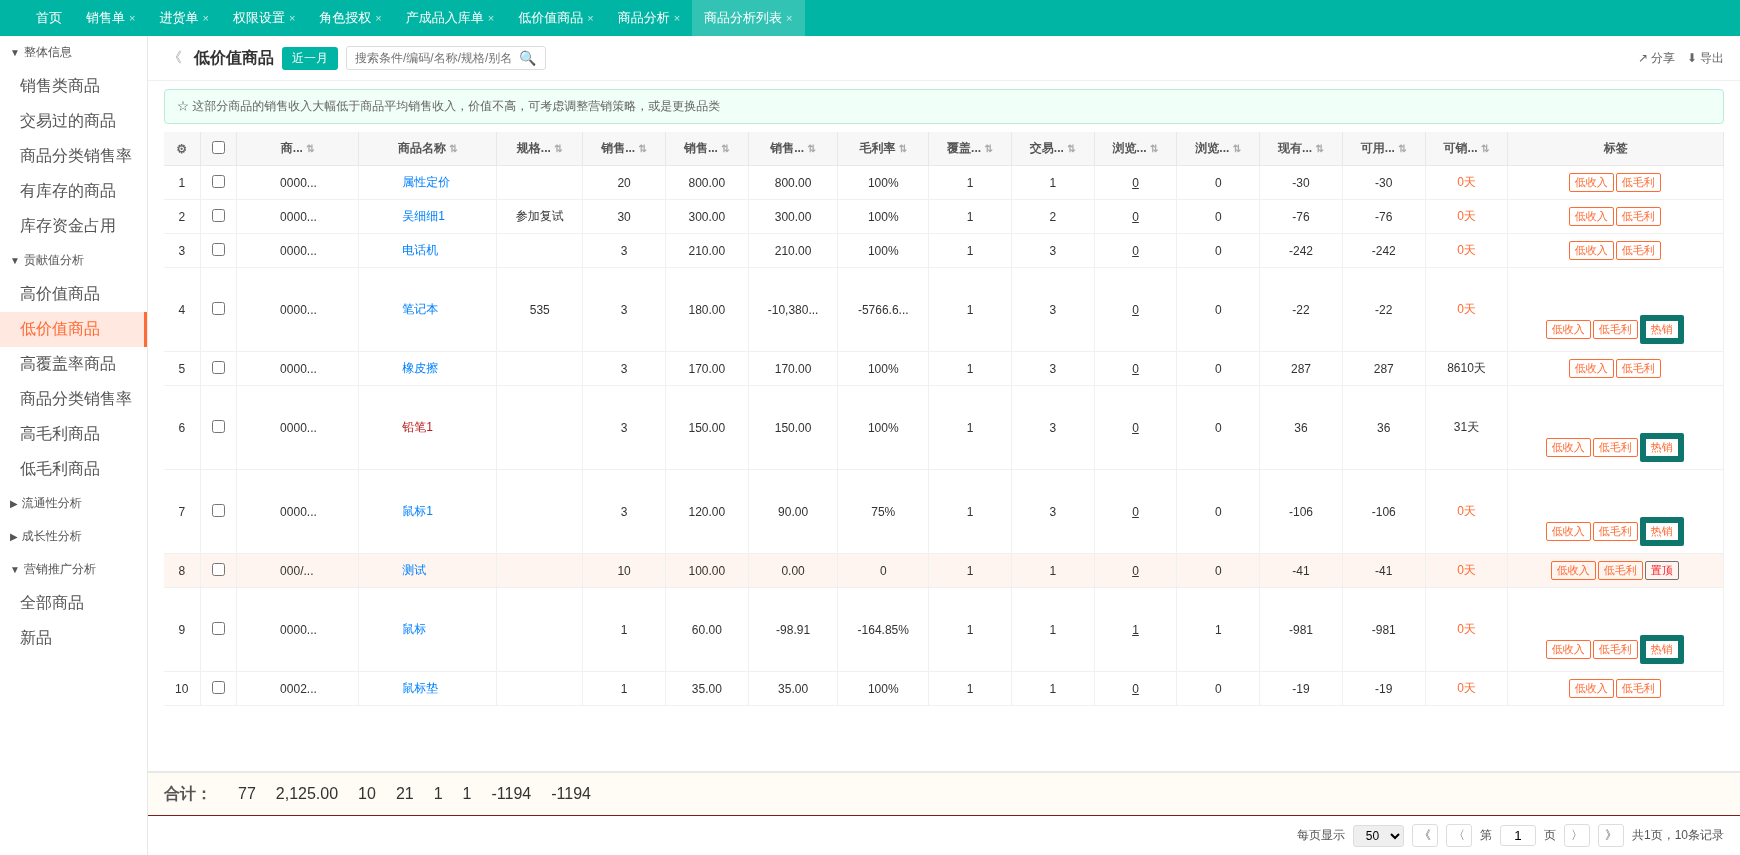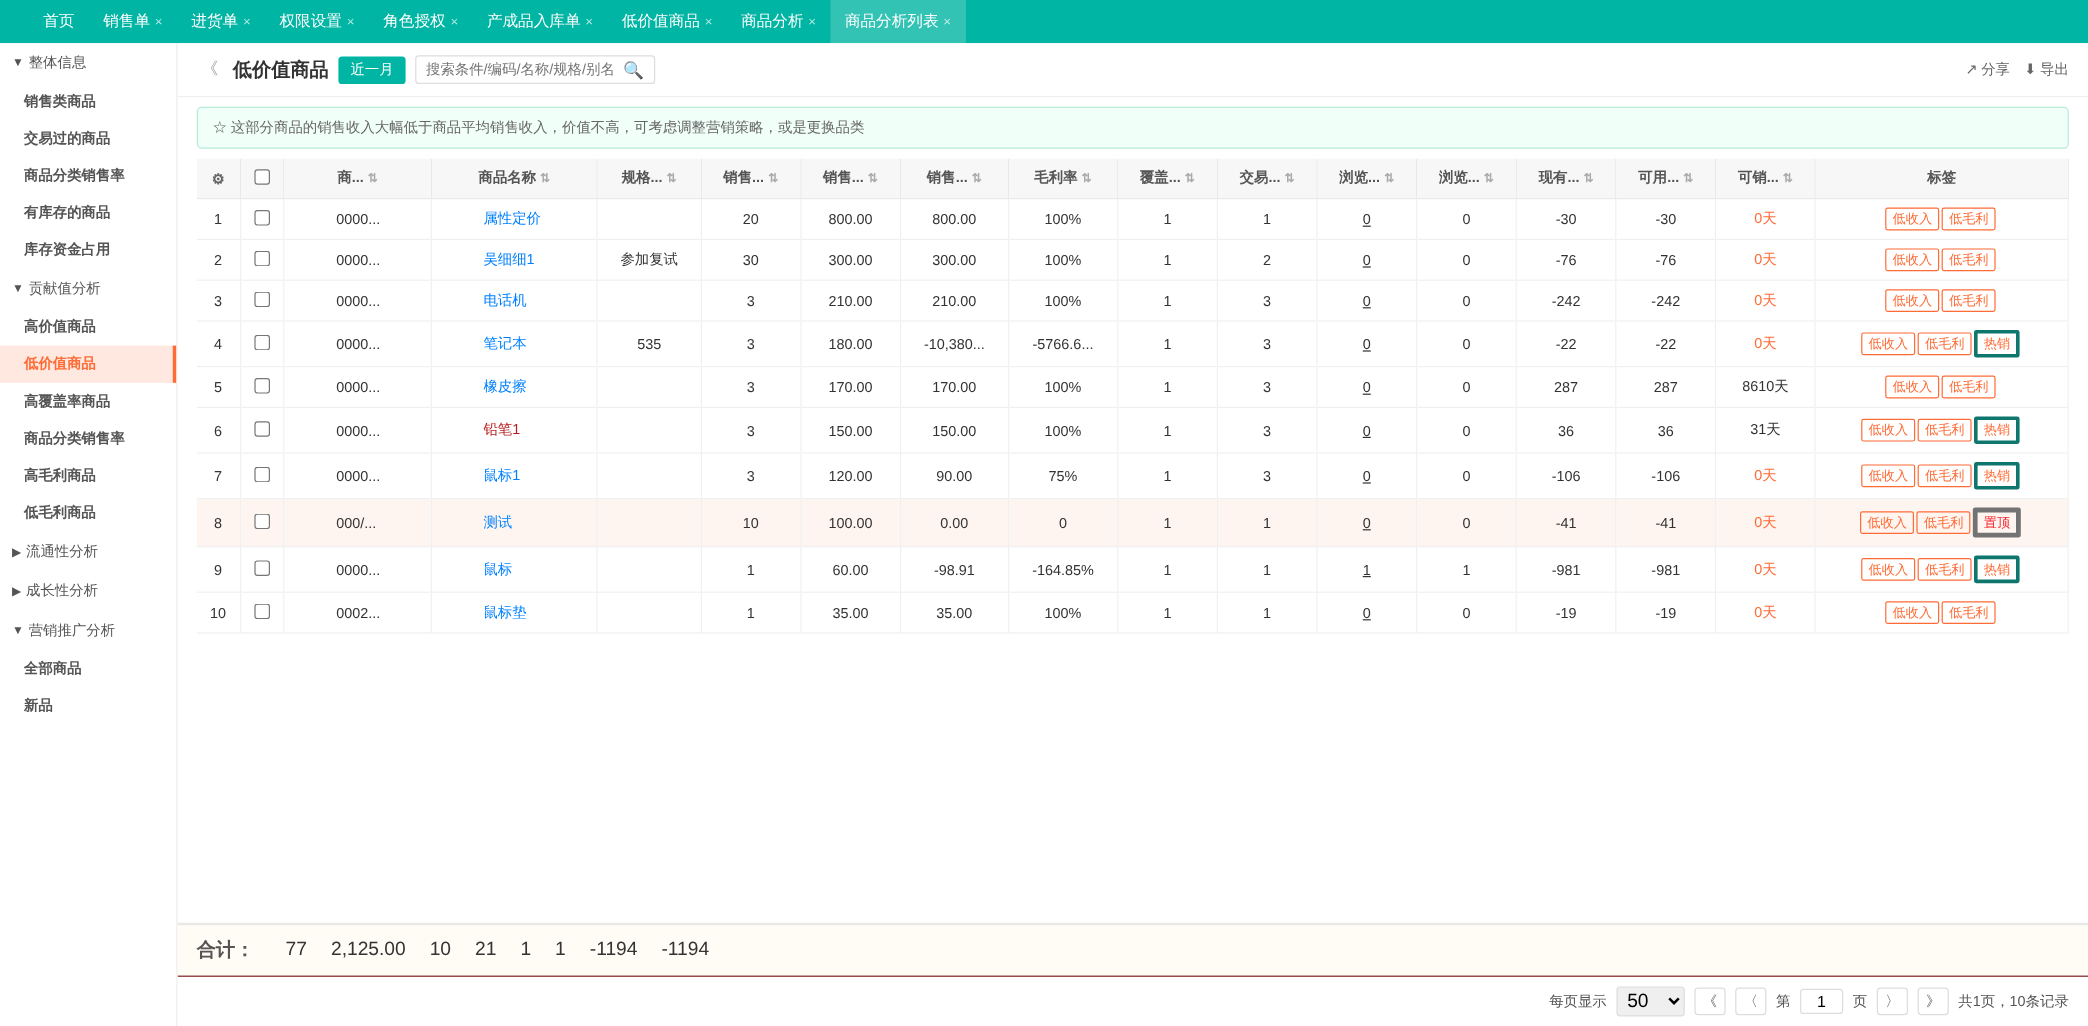--- a/index.html
+++ b/index.html
@@ -45,22 +45,21 @@
       padding: 8px 10px;
       color: #555;
       font-size: 12px;
       cursor: pointer;
     }
     .sidebar-group-header .arrow { margin-right: 4px; font-size: 10px; }
     .sidebar-item {
       padding: 7px 10px 7px 20px;
       color: #555;
       cursor: pointer;
-      font-size: 12px;
-      font-weight: bold;
+      font-size: 16px;
     }
     .sidebar-item.active { background: #ffe8e0; color: #ff6b35; border-right: 3px solid #ff6b35; }
 
     
     .content-area {
       flex: 1;
       overflow: auto;
       display: flex;
       flex-direction: column;
       background: #fff;
@@ -163,22 +162,22 @@
     }
     tbody td.left { text-align: left; padding-left: 43px; }
     .tag {
       display: inline-block;
       padding: 1px 5px;
       border-radius: 2px;
       font-size: 11px;
       margin-right: 2px;
     }
     .tag-orange { color: #ff6b35; border: 1px solid #ff6b35; }
-    .tag-red { color: #f5222d; border: 4px solid #737373; }
-    .tag-hot { color: #ff6b35; border: 3px solid #0f766e; }
+    .tag-red { color: #f5222d; border: 1px solid #737373; }
+    .tag-hot { color: #ff6b35; border: 6px solid #0f766e; margin-top: 40px; }
     .text-orange { color: #ff6b35; }
     .underline { text-decoration: underline; }
     .gear-icon { cursor: pointer; color: #666; }
     input[type="checkbox"] { cursor: pointer; }
 
     
     .table-footer {
       border-top: 2px solid #e8e8e8;
       padding: 8px 16px;
       display: flex;
@@ -207,21 +206,22 @@
       justify-content: flex-end;
       gap: 8px;
       background: #fff;
       font-size: 12px;
       color: #555;
     }
     .pagination-bar select {
       border: 1px solid #ddd;
       padding: 2px 4px;
       border-radius: 3px;
-      font-size: 16px;
+      font-size: 12px;
+      text-align: center;
     }
     .pagination-bar .page-btn {
       border: 1px solid #ddd;
       background: #fff;
       padding: 2px 6px;
       cursor: pointer;
       border-radius: 3px;
       color: #555;
       font-size: 12px;
     }

